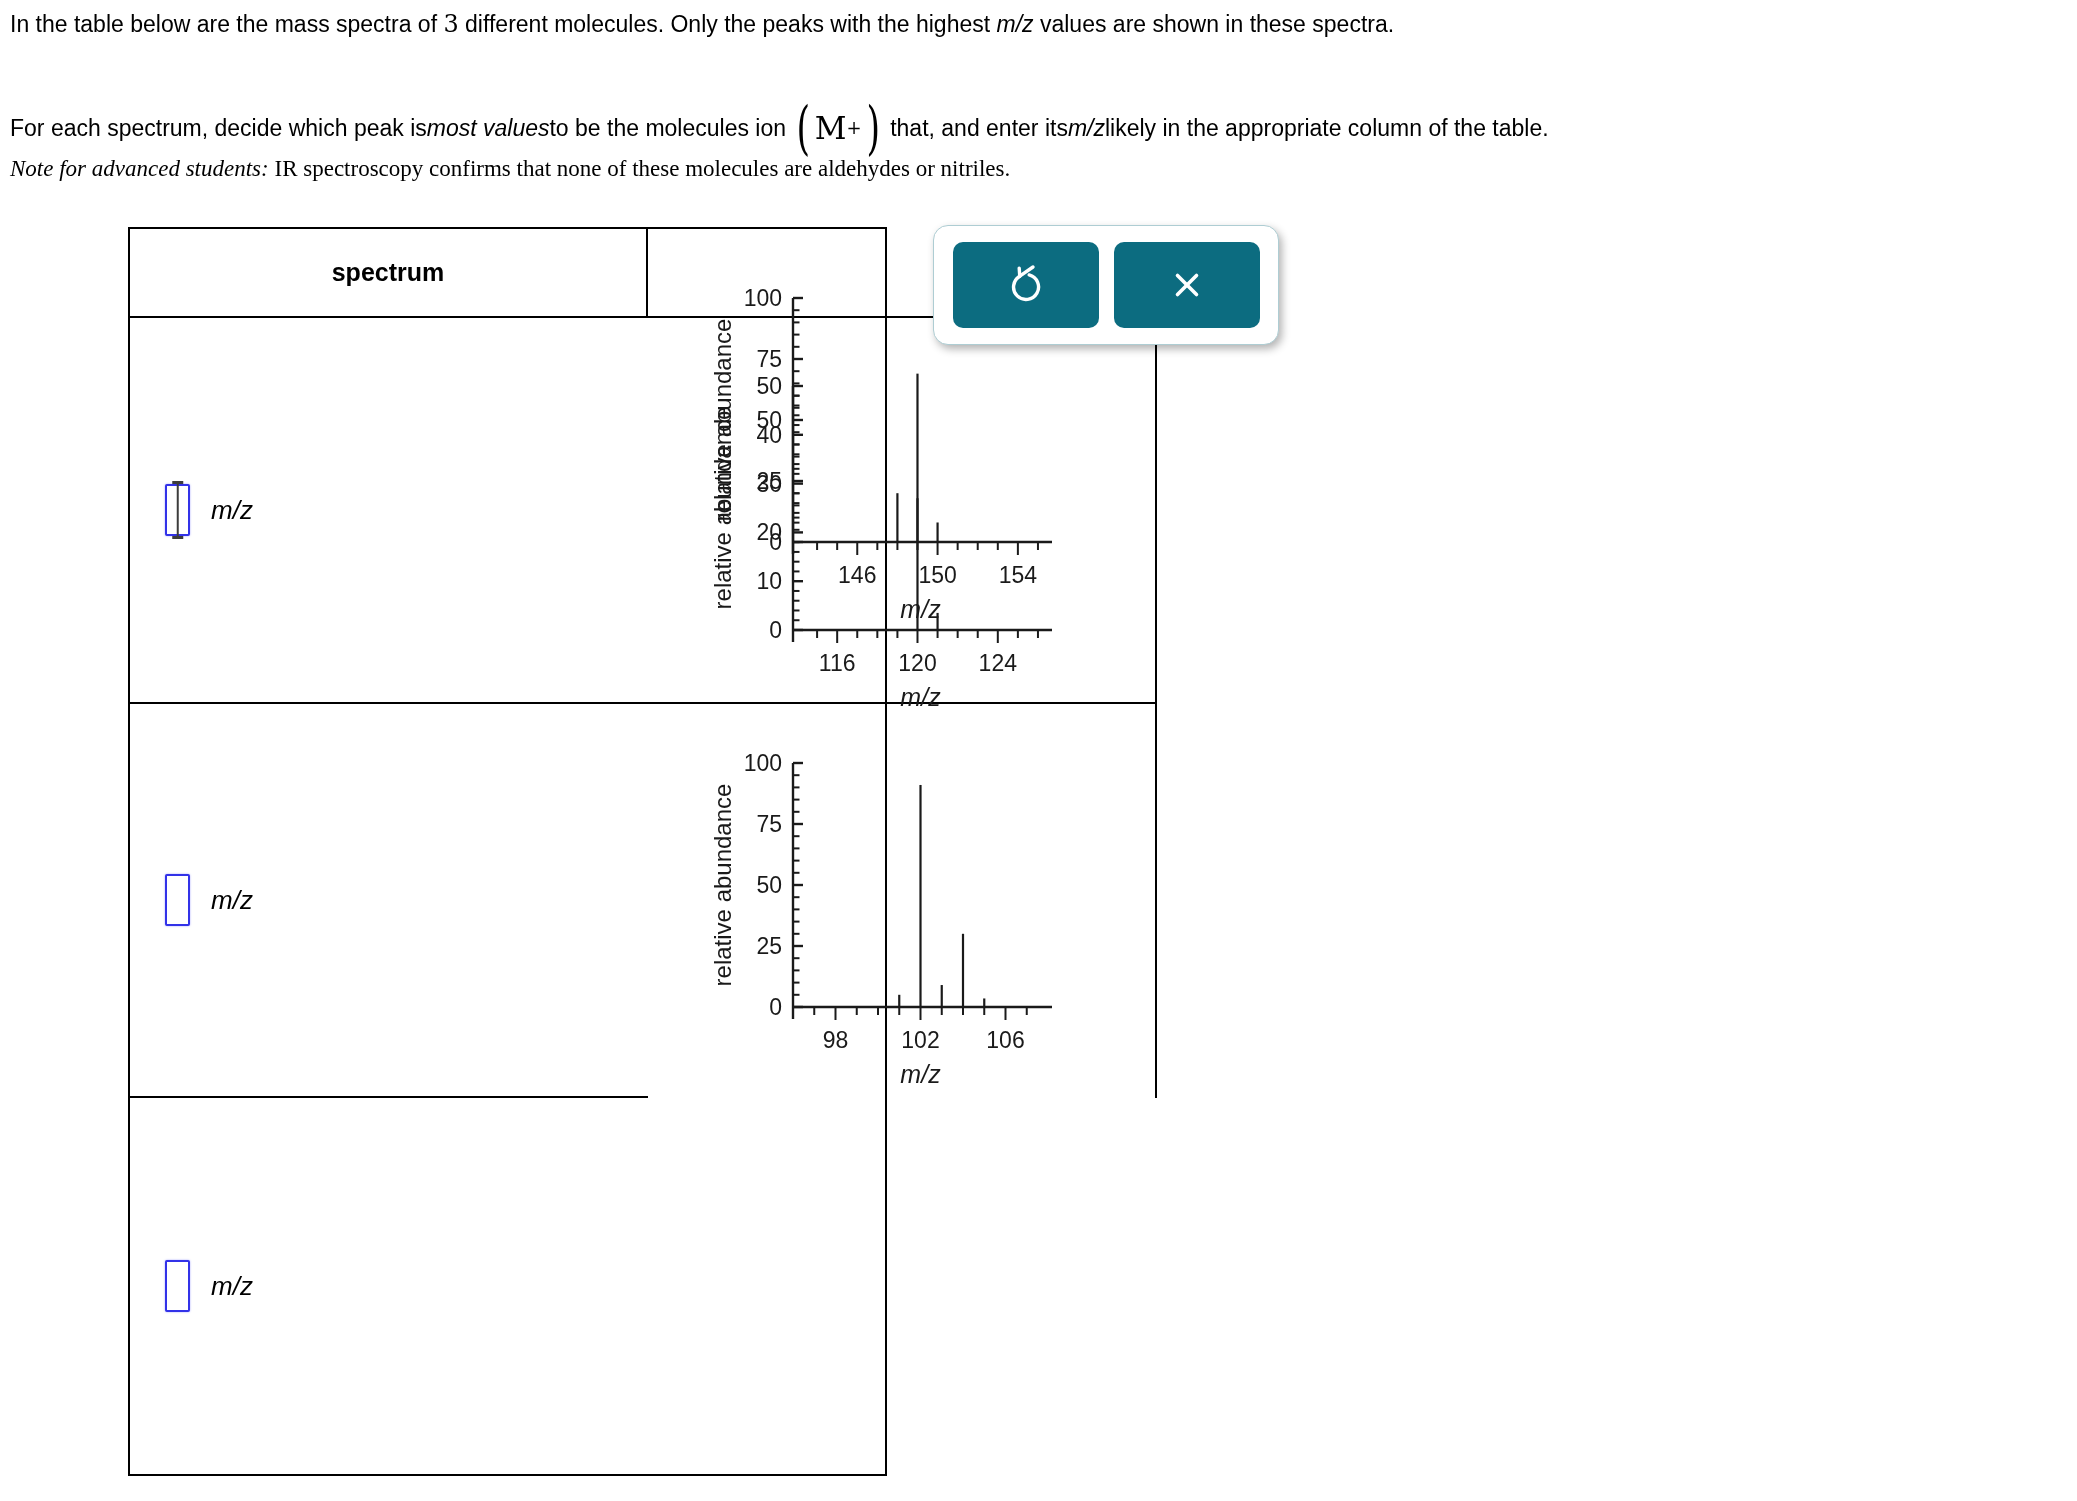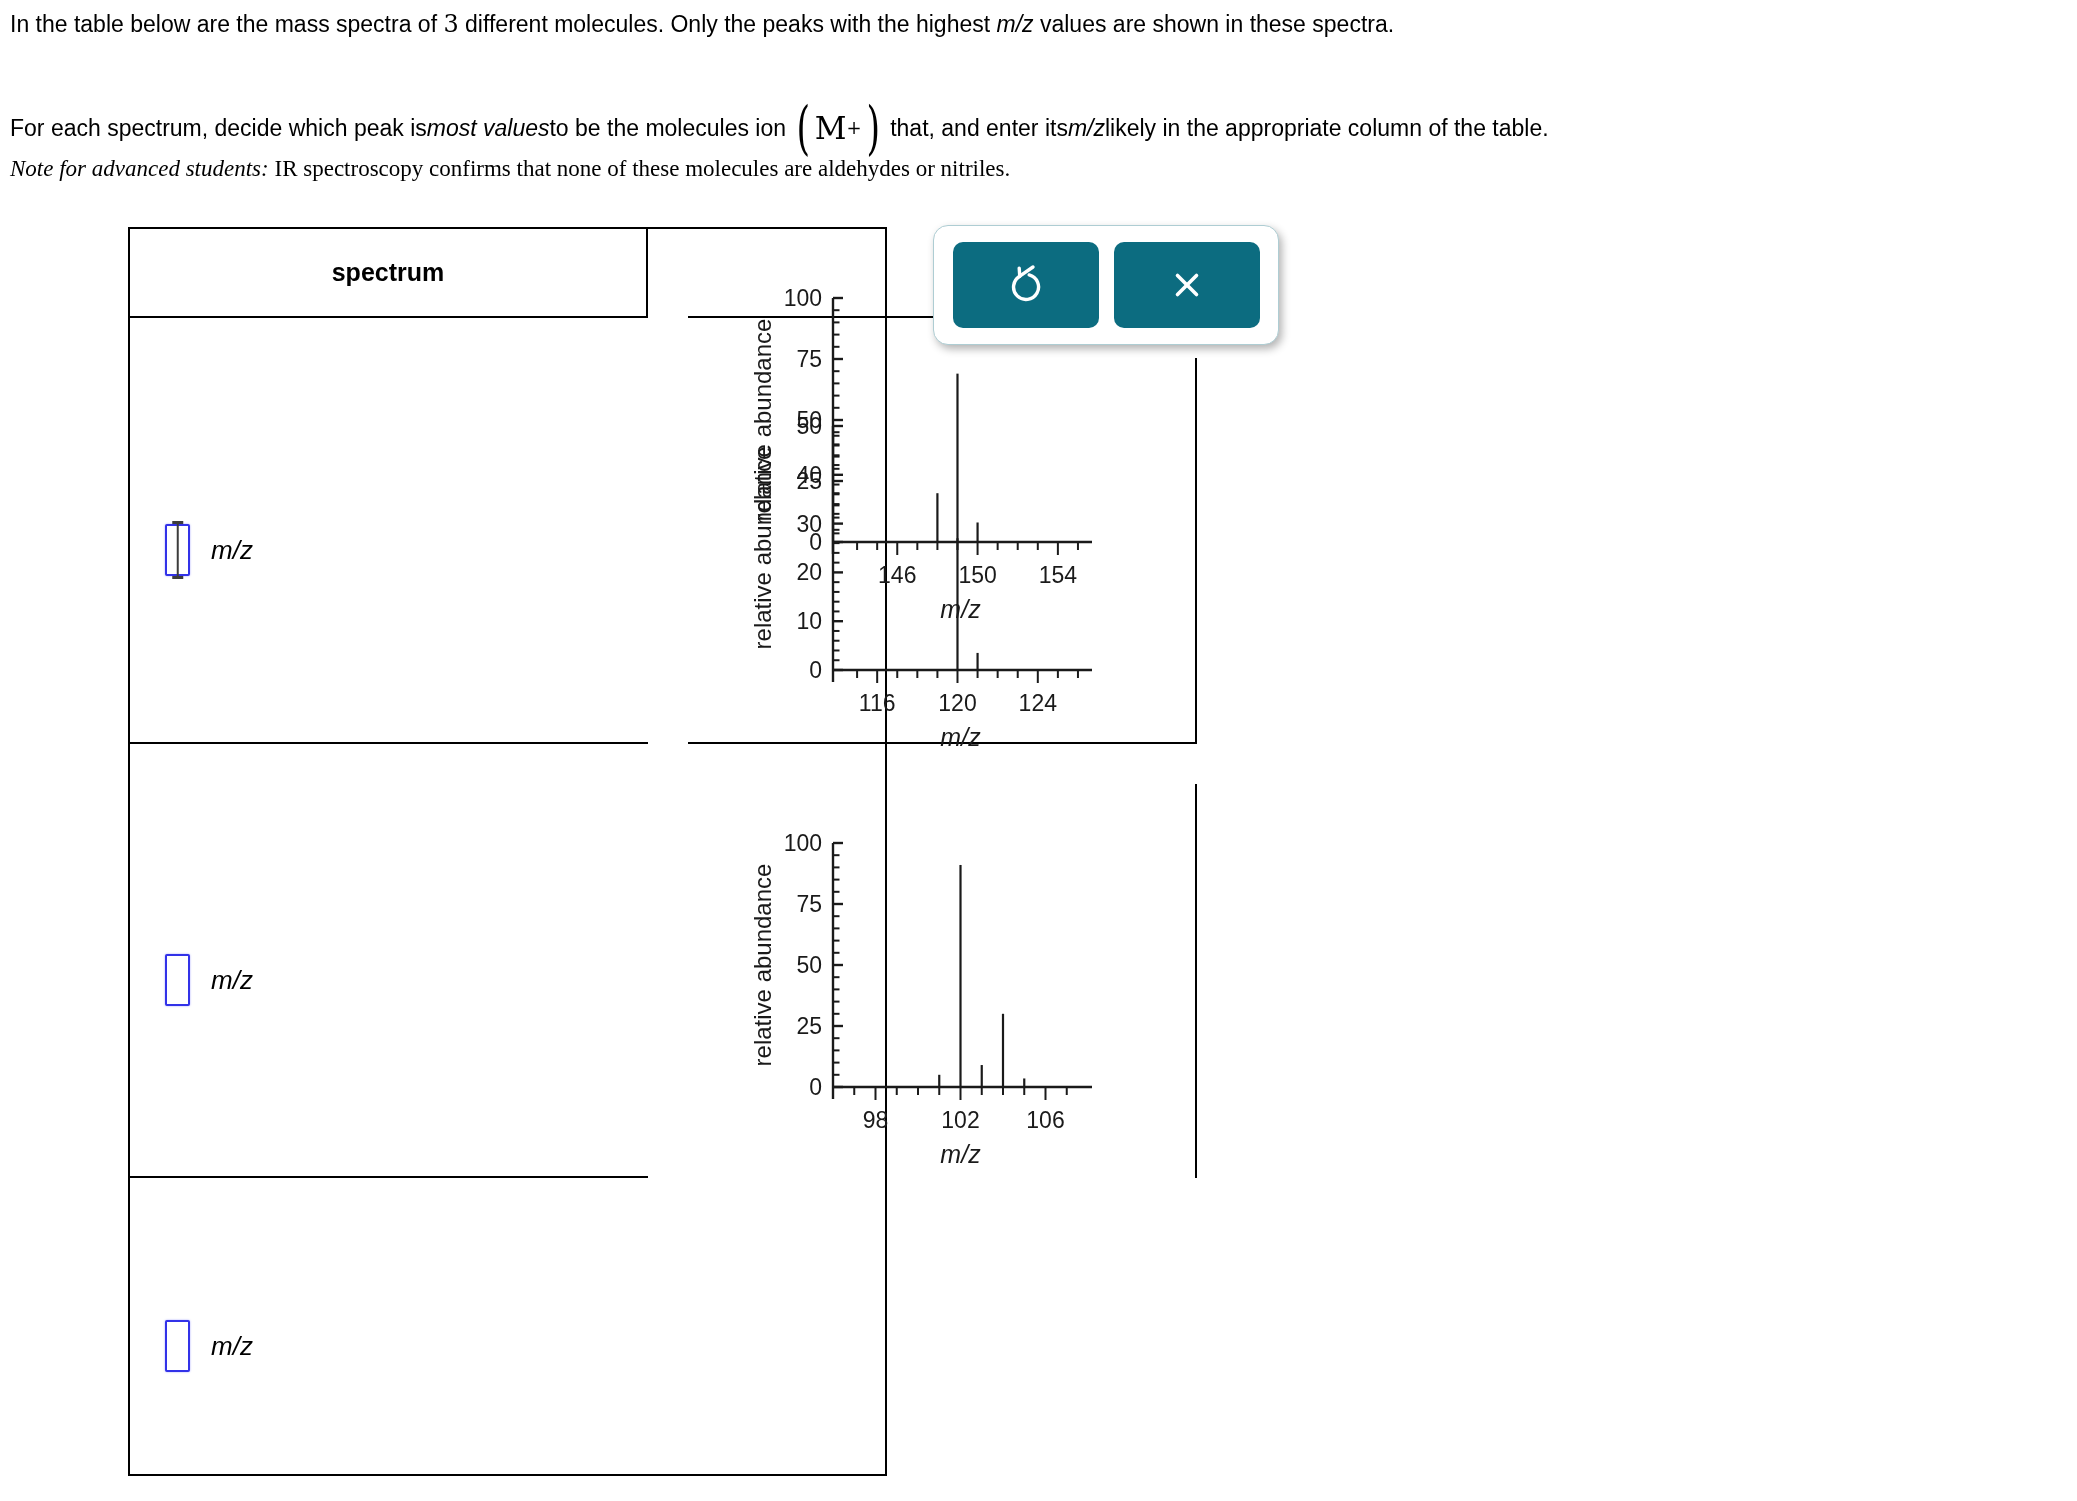--- a/index.html
+++ b/index.html
@@ -19,21 +19,20 @@
   .paren{font-family:"DejaVu Serif",serif;font-size:58px;font-weight:200;
          display:inline-block;transform:scaleX(.6);line-height:0.9;}
   .ion-m{font-family:"DejaVu Serif",serif;font-size:31px;line-height:1;}
   .ion-plus{font-family:"DejaVu Serif",serif;font-size:18px;vertical-align:14px;line-height:1;}
   
   .qtable{
     position:absolute;left:128px;top:227px;width:759px;height:1249px;
     border:2px solid #000;box-sizing:border-box;
     display:grid;grid-template-columns:518px 1fr;
     grid-template-rows:89px 386px 394px 1fr;
-    gap:40px;
   }
   .cell{box-sizing:border-box;}
   .col1{border-right:2px solid #000;}
   .rb{border-bottom:2px solid #000;}
   .hcell{display:flex;align-items:center;justify-content:center;
          font-weight:bold;font-size:25px;text-align:center;line-height:1.3;}
   .chart-cell{display:flex;align-items:flex-start;}
   .chart-cell svg{margin-left:57px;overflow:visible;}
   .mt1 svg{margin-top:35px;} .mt2 svg{margin-top:34px;} .mt3 svg{margin-top:25px;}
   .ion-cell{display:flex;align-items:center;padding-left:35px;gap:21px;}

